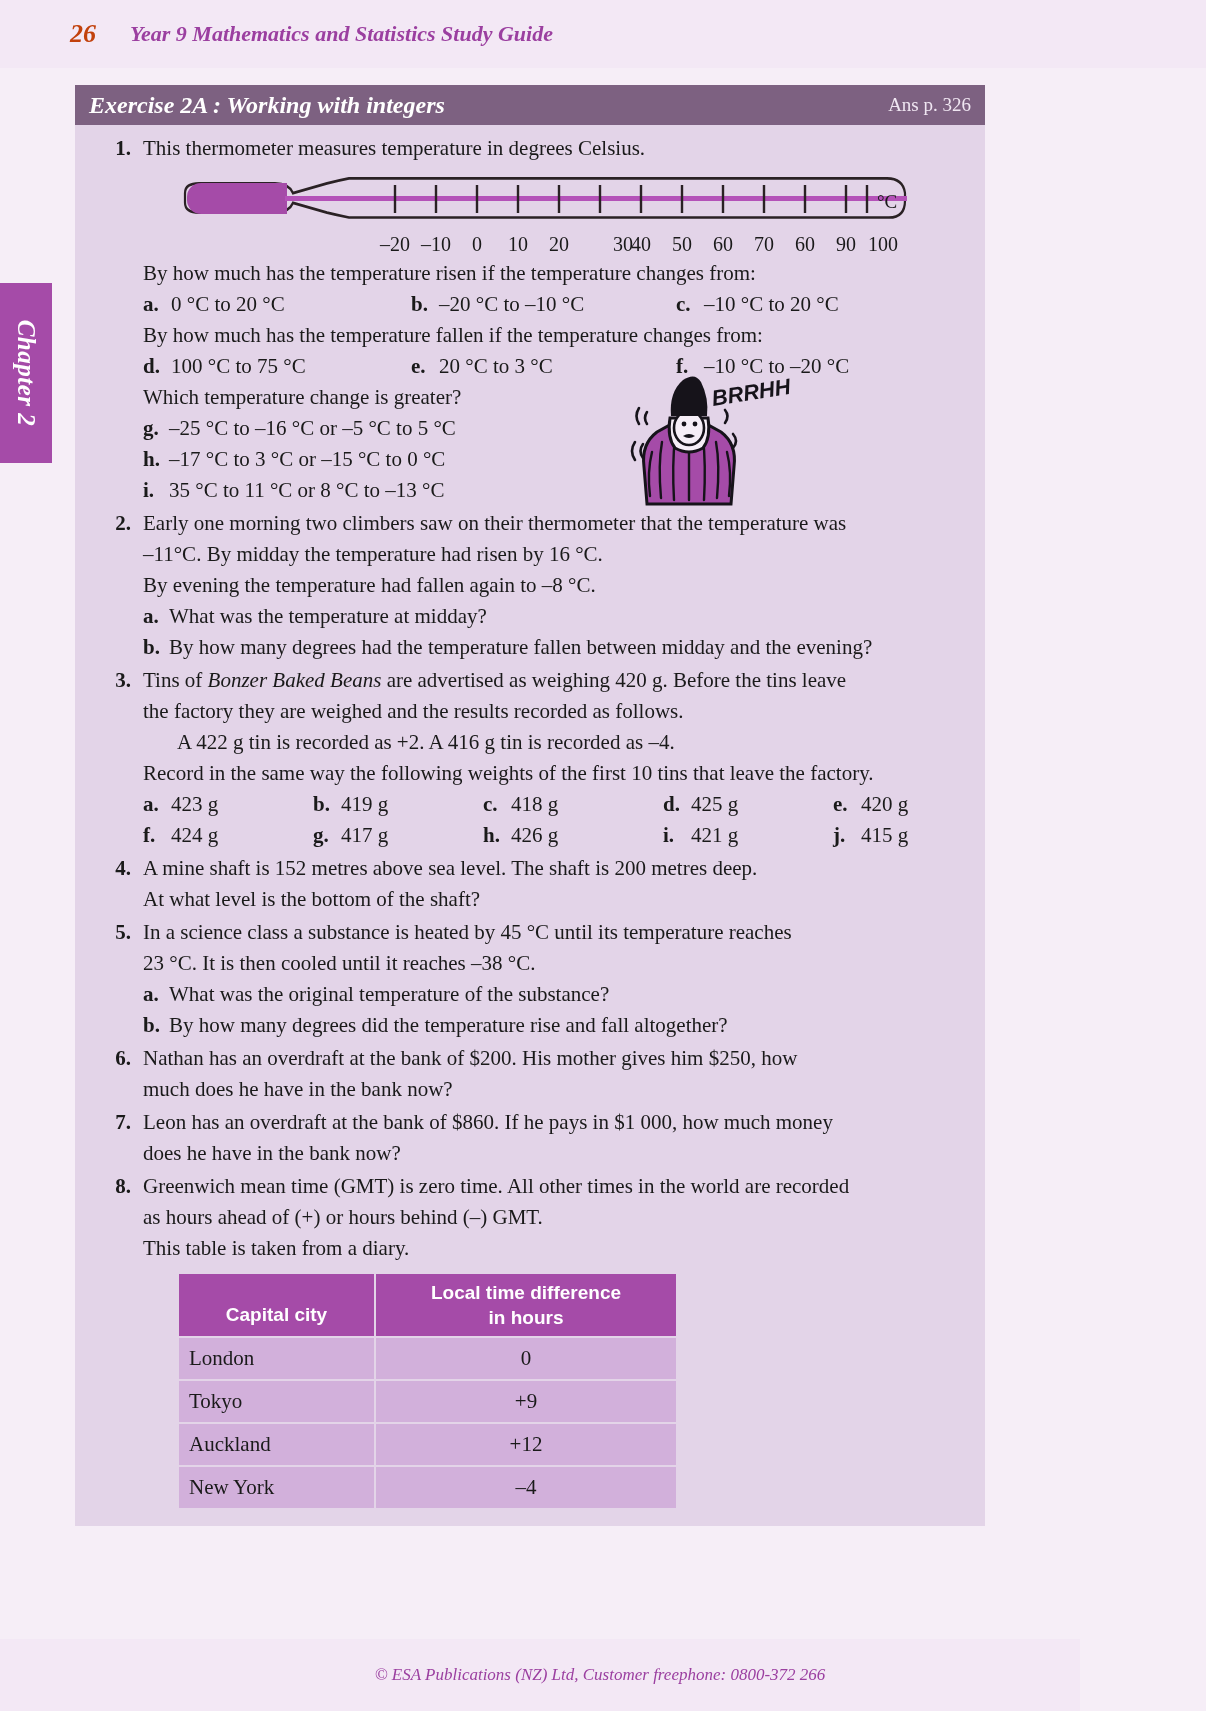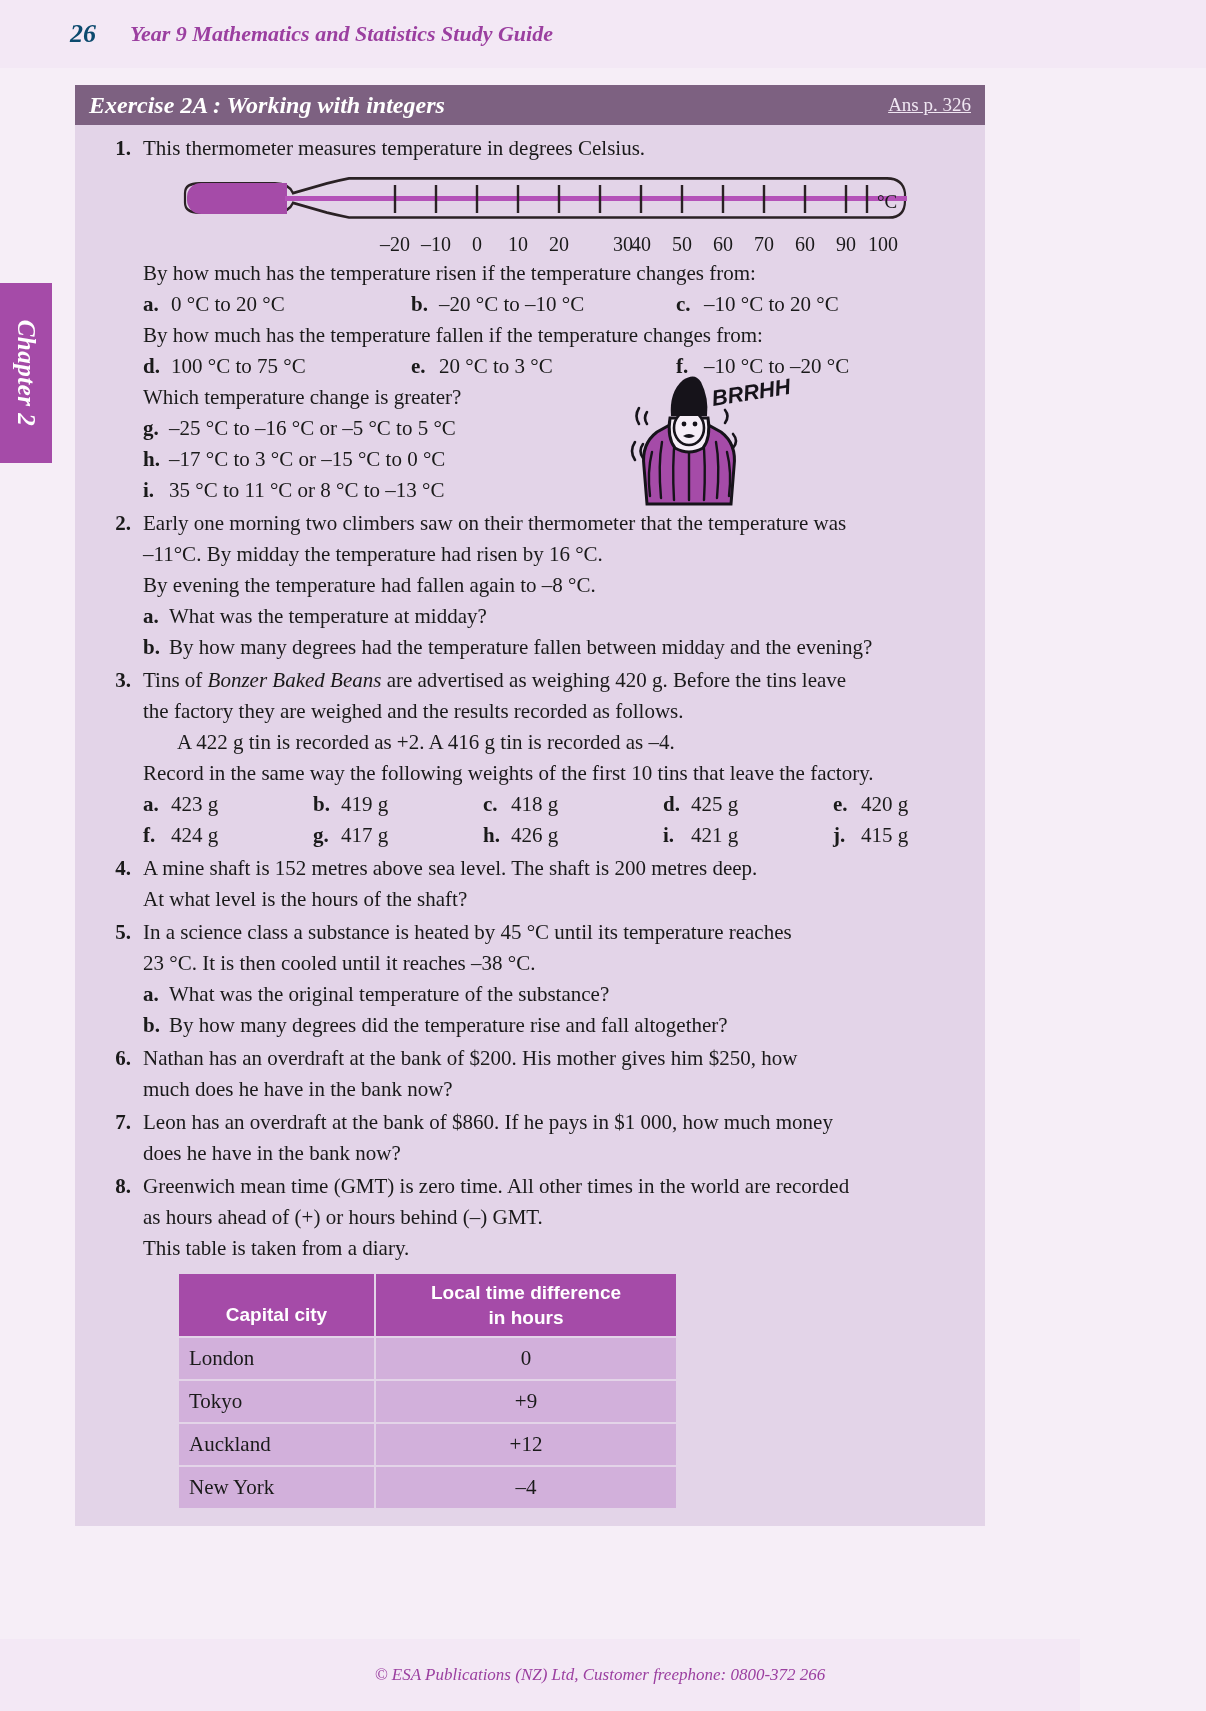--- a/index.html
+++ b/index.html
@@ -22,21 +22,21 @@
     width: 1206px; height: 68px;
     background: #f3e8f5;
     display: flex;
     align-items: center;
   }
   .page-number {
     margin-left: 70px;
     font-size: 26px;
     font-weight: bold;
     font-style: italic;
-    color: #0c4a6e;
+    color: #c2410c;
     font-family: "Liberation Serif", serif;
   }
   .header-title {
     margin-left: 34px;
     font-size: 22px;
     font-weight: bold;
     font-style: italic;
     color: #9b3fa0;
     font-family: "Liberation Serif", serif;
   }
@@ -86,21 +86,20 @@
     color: #ffffff;
     font-size: 24px;
     font-style: italic;
     font-weight: bold;
     font-family: "Liberation Serif", serif;
   }
   .exercise-ans {
     color: #f0e6f2;
     font-size: 19px;
     font-family: "Liberation Serif", serif;
-    text-decoration: underline;
   }
 
   .qlist { padding: 8px 18px 0 16px; }
 
   .q {
     display: flex;
     align-items: flex-start;
     margin-bottom: 2px;
   }
   .q-num {
@@ -407,21 +406,21 @@
             <span class="ptxt">415 g</span>
           </div>
         </div>
       </div>
     </div>
 
     <div class="q">
       <div class="q-num">4.</div>
       <div class="q-body">
         <p>A mine shaft is 152 metres above sea level. The shaft is 200 metres deep.</p>
-        <p>At what level is the hours of the shaft?</p>
+        <p>At what level is the bottom of the shaft?</p>
       </div>
     </div>
 
     <div class="q">
       <div class="q-num">5.</div>
       <div class="q-body">
         <p>In a science class a substance is heated by 45 °C until its temperature reaches</p>
         <p>23 °C. It is then cooled until it reaches –38 °C.</p>
         <div class="part-block">
           <b>a.</b>

